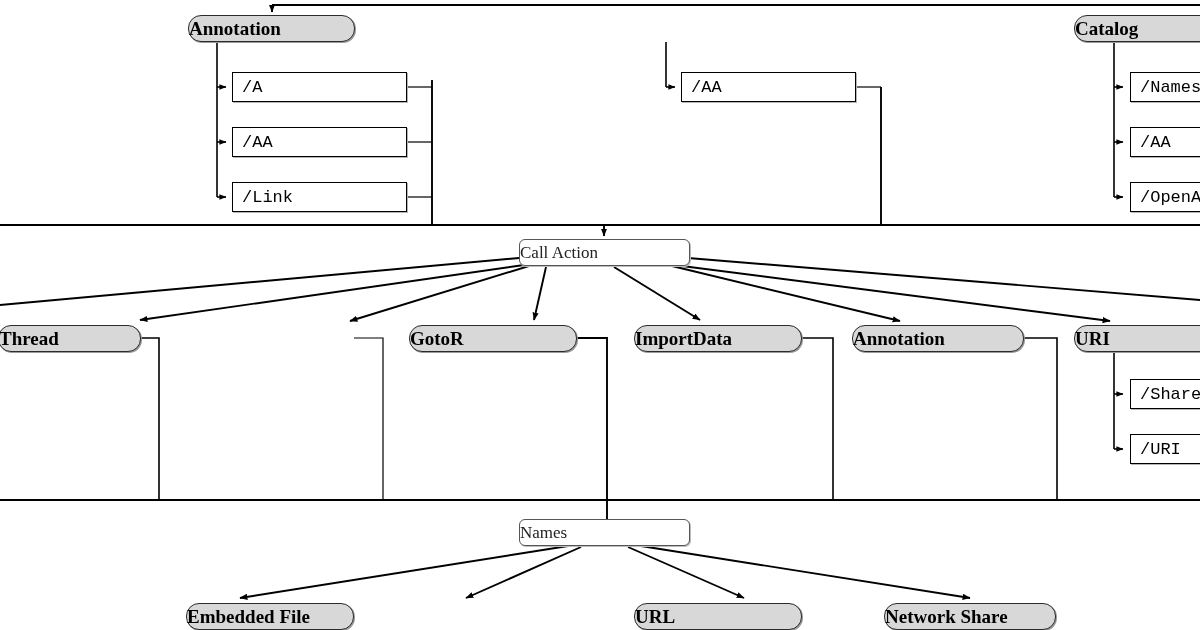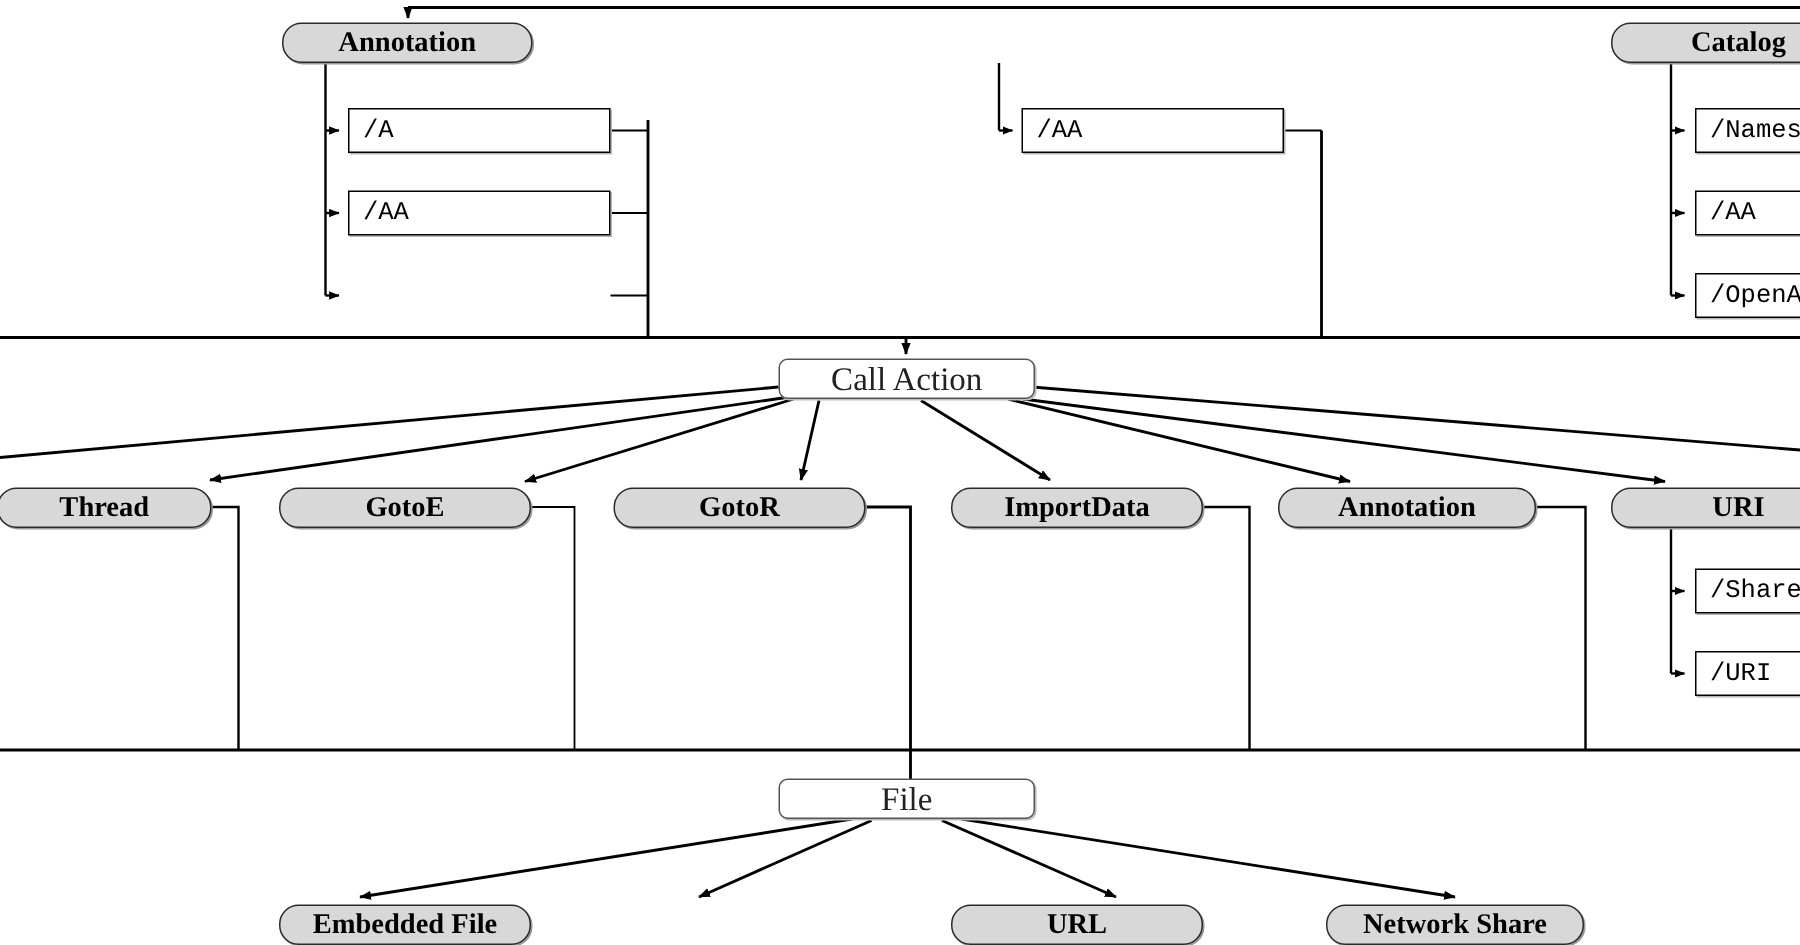--- a/index.html
+++ b/index.html
@@ -1,29 +1,29 @@
 <!DOCTYPE html>
 <html><head>
 <meta charset="utf-8">
 <style>
   html,body{margin:0;padding:0;background:#ffffff;}
   body{width:1200px;height:630px;overflow:hidden;
        font-family:"Liberation Serif","DejaVu Serif",serif;}
   #stage{position:relative;width:1200px;height:630px;}
   #wires{position:absolute;left:0;top:0;width:1200px;height:630px;}
   .node{position:absolute;box-sizing:border-box;display:flex;
-        align-items:center;justify-content:center;
+        align-items:center;
         white-space:nowrap;}
   
   .ent{background:#d8d8d8;border:1.4px solid #2b2b2b;border-radius:13px;
        font-weight:bold;font-size:19px;color:#000;height:27px;
        box-shadow:1px 1px 0 #9a9a9a;}
   
   .act{background:#ffffff;border:1.1px solid #555;border-radius:6px;
-       font-size:22px;color:#222;height:27px;
+       font-size:17px;color:#222;height:27px;
        box-shadow:1px 1px 0 #bdbdbd;}
   
   .leaf{background:#ffffff;border:1.1px solid #000;border-radius:0;
         justify-content:flex-start;padding-left:9px;height:30px;
         font-family:"Liberation Mono","DejaVu Sans Mono",monospace;
         font-size:17px;color:#000;box-shadow:1px 1px 0 #b5b5b5;}
 </style>
 </head>
 <body>
 
@@ -107,20 +107,23 @@
 
   <div class="node ent" style="left:188px;top:15px;width:167px;">
     <span>Annotation</span>
   </div>
   <div class="node leaf" style="left:232px;top:72px;width:175px;">
     <span>/A</span>
   </div>
   <div class="node leaf" style="left:232px;top:127px;width:175px;">
     <span>/AA</span>
   </div>
+  <div class="node leaf" style="left:232px;top:182px;width:175px;">
+    <span>/Link</span>
+  </div>
 
   <div class="node leaf" style="left:681px;top:72px;width:175px;">
     <span>/AA</span>
   </div>
 
   <div class="node ent" style="left:1074px;top:15px;width:170px;">
     <span>Catalog</span>
   </div>
   <div class="node leaf" style="left:1130px;top:72px;width:175px;">
     <span>/Names</span>
@@ -132,23 +135,20 @@
     <span>/OpenAc</span>
   </div>
 
   <div class="node act" style="left:519px;top:239px;width:171px;">
     <span>Call Action</span>
   </div>
 
   <div class="node ent" style="left:-2px;top:325px;width:143px;">
     <span>Thread</span>
   </div>
-  <div class="node ent" style="left:186px;top:325px;width:168px;">
-    <span>GotoE</span>
-  </div>
   <div class="node ent" style="left:634px;top:325px;width:168px;">
     <span>ImportData</span>
   </div>
   <div class="node ent" style="left:409px;top:325px;width:168px;">
     <span>GotoR</span>
   </div>
   <div class="node ent" style="left:852px;top:325px;width:172px;">
     <span>Annotation</span>
   </div>
   <div class="node ent" style="left:1074px;top:325px;width:170px;">
@@ -156,21 +156,21 @@
   </div>
 
   <div class="node leaf" style="left:1130px;top:379px;width:175px;">
     <span>/Share</span>
   </div>
   <div class="node leaf" style="left:1130px;top:434px;width:175px;">
     <span>/URI</span>
   </div>
 
   <div class="node act" style="left:519px;top:519px;width:171px;">
-    <span>File</span>
+    <span>Names</span>
   </div>
 
   <div class="node ent" style="left:186px;top:603px;width:168px;">
     <span>Embedded File</span>
   </div>
   <div class="node ent" style="left:634px;top:603px;width:168px;">
     <span>URL</span>
   </div>
   <div class="node ent" style="left:884px;top:603px;width:172px;">
     <span>Network Share</span>

